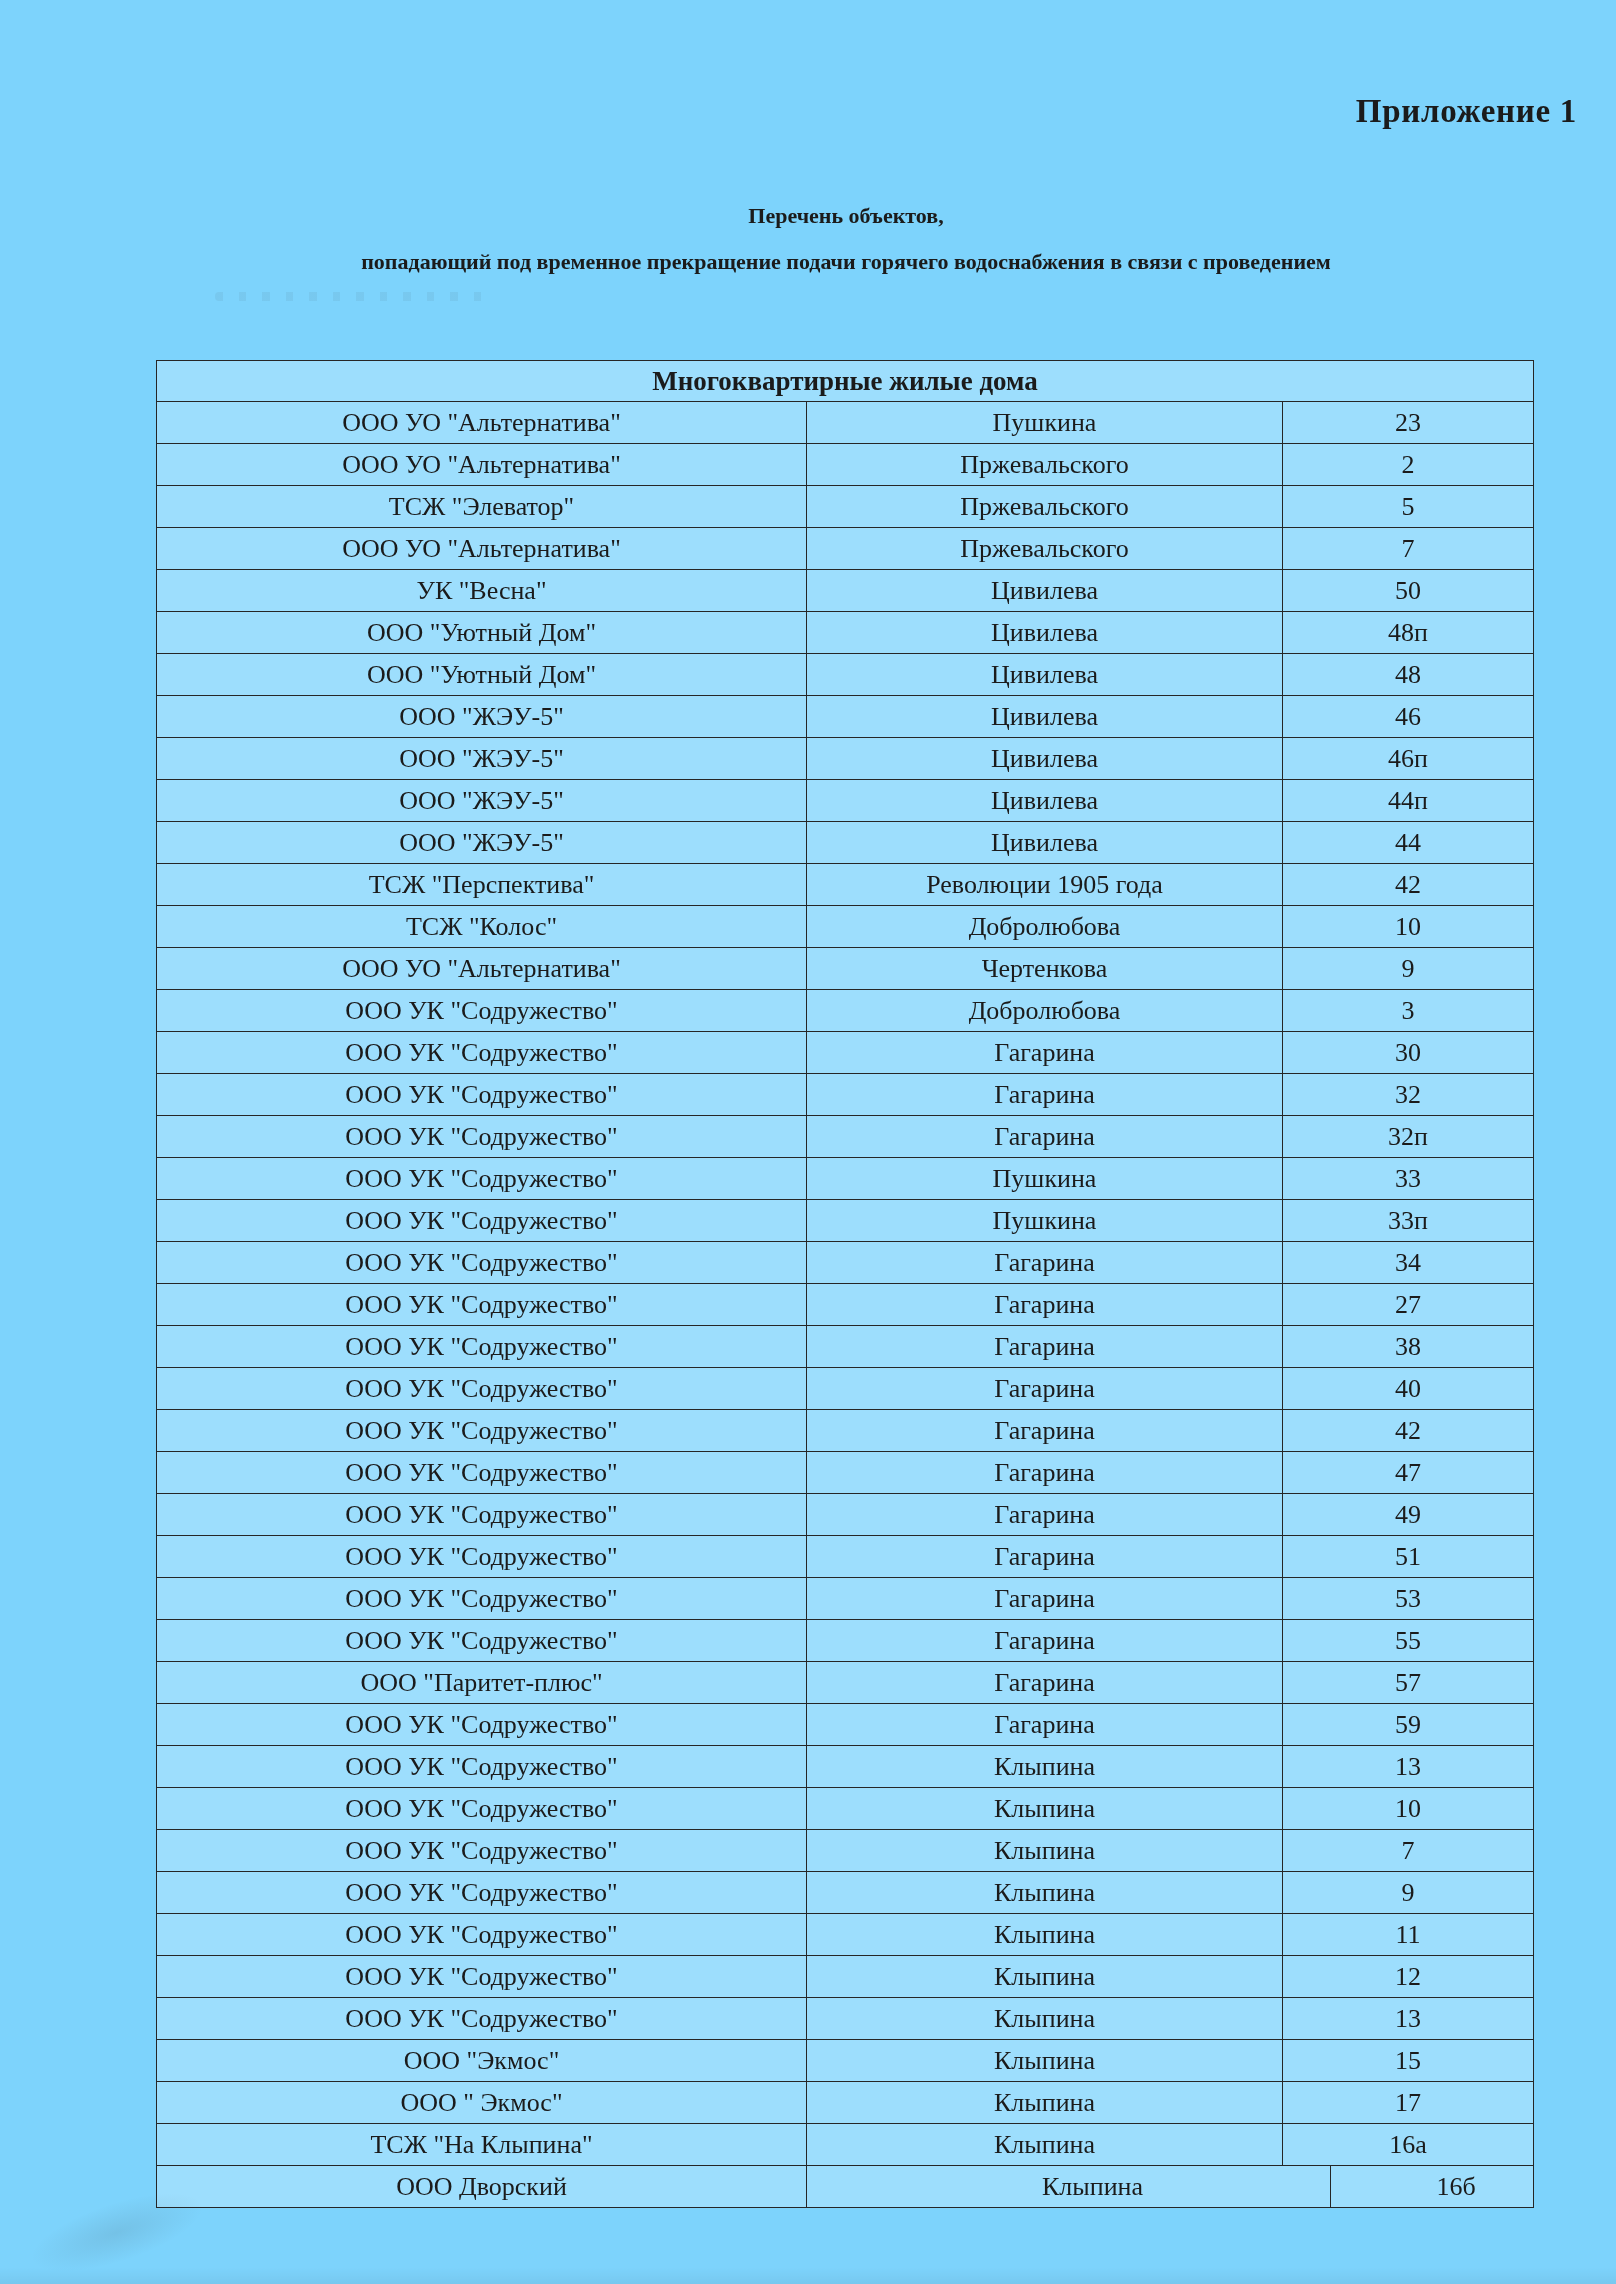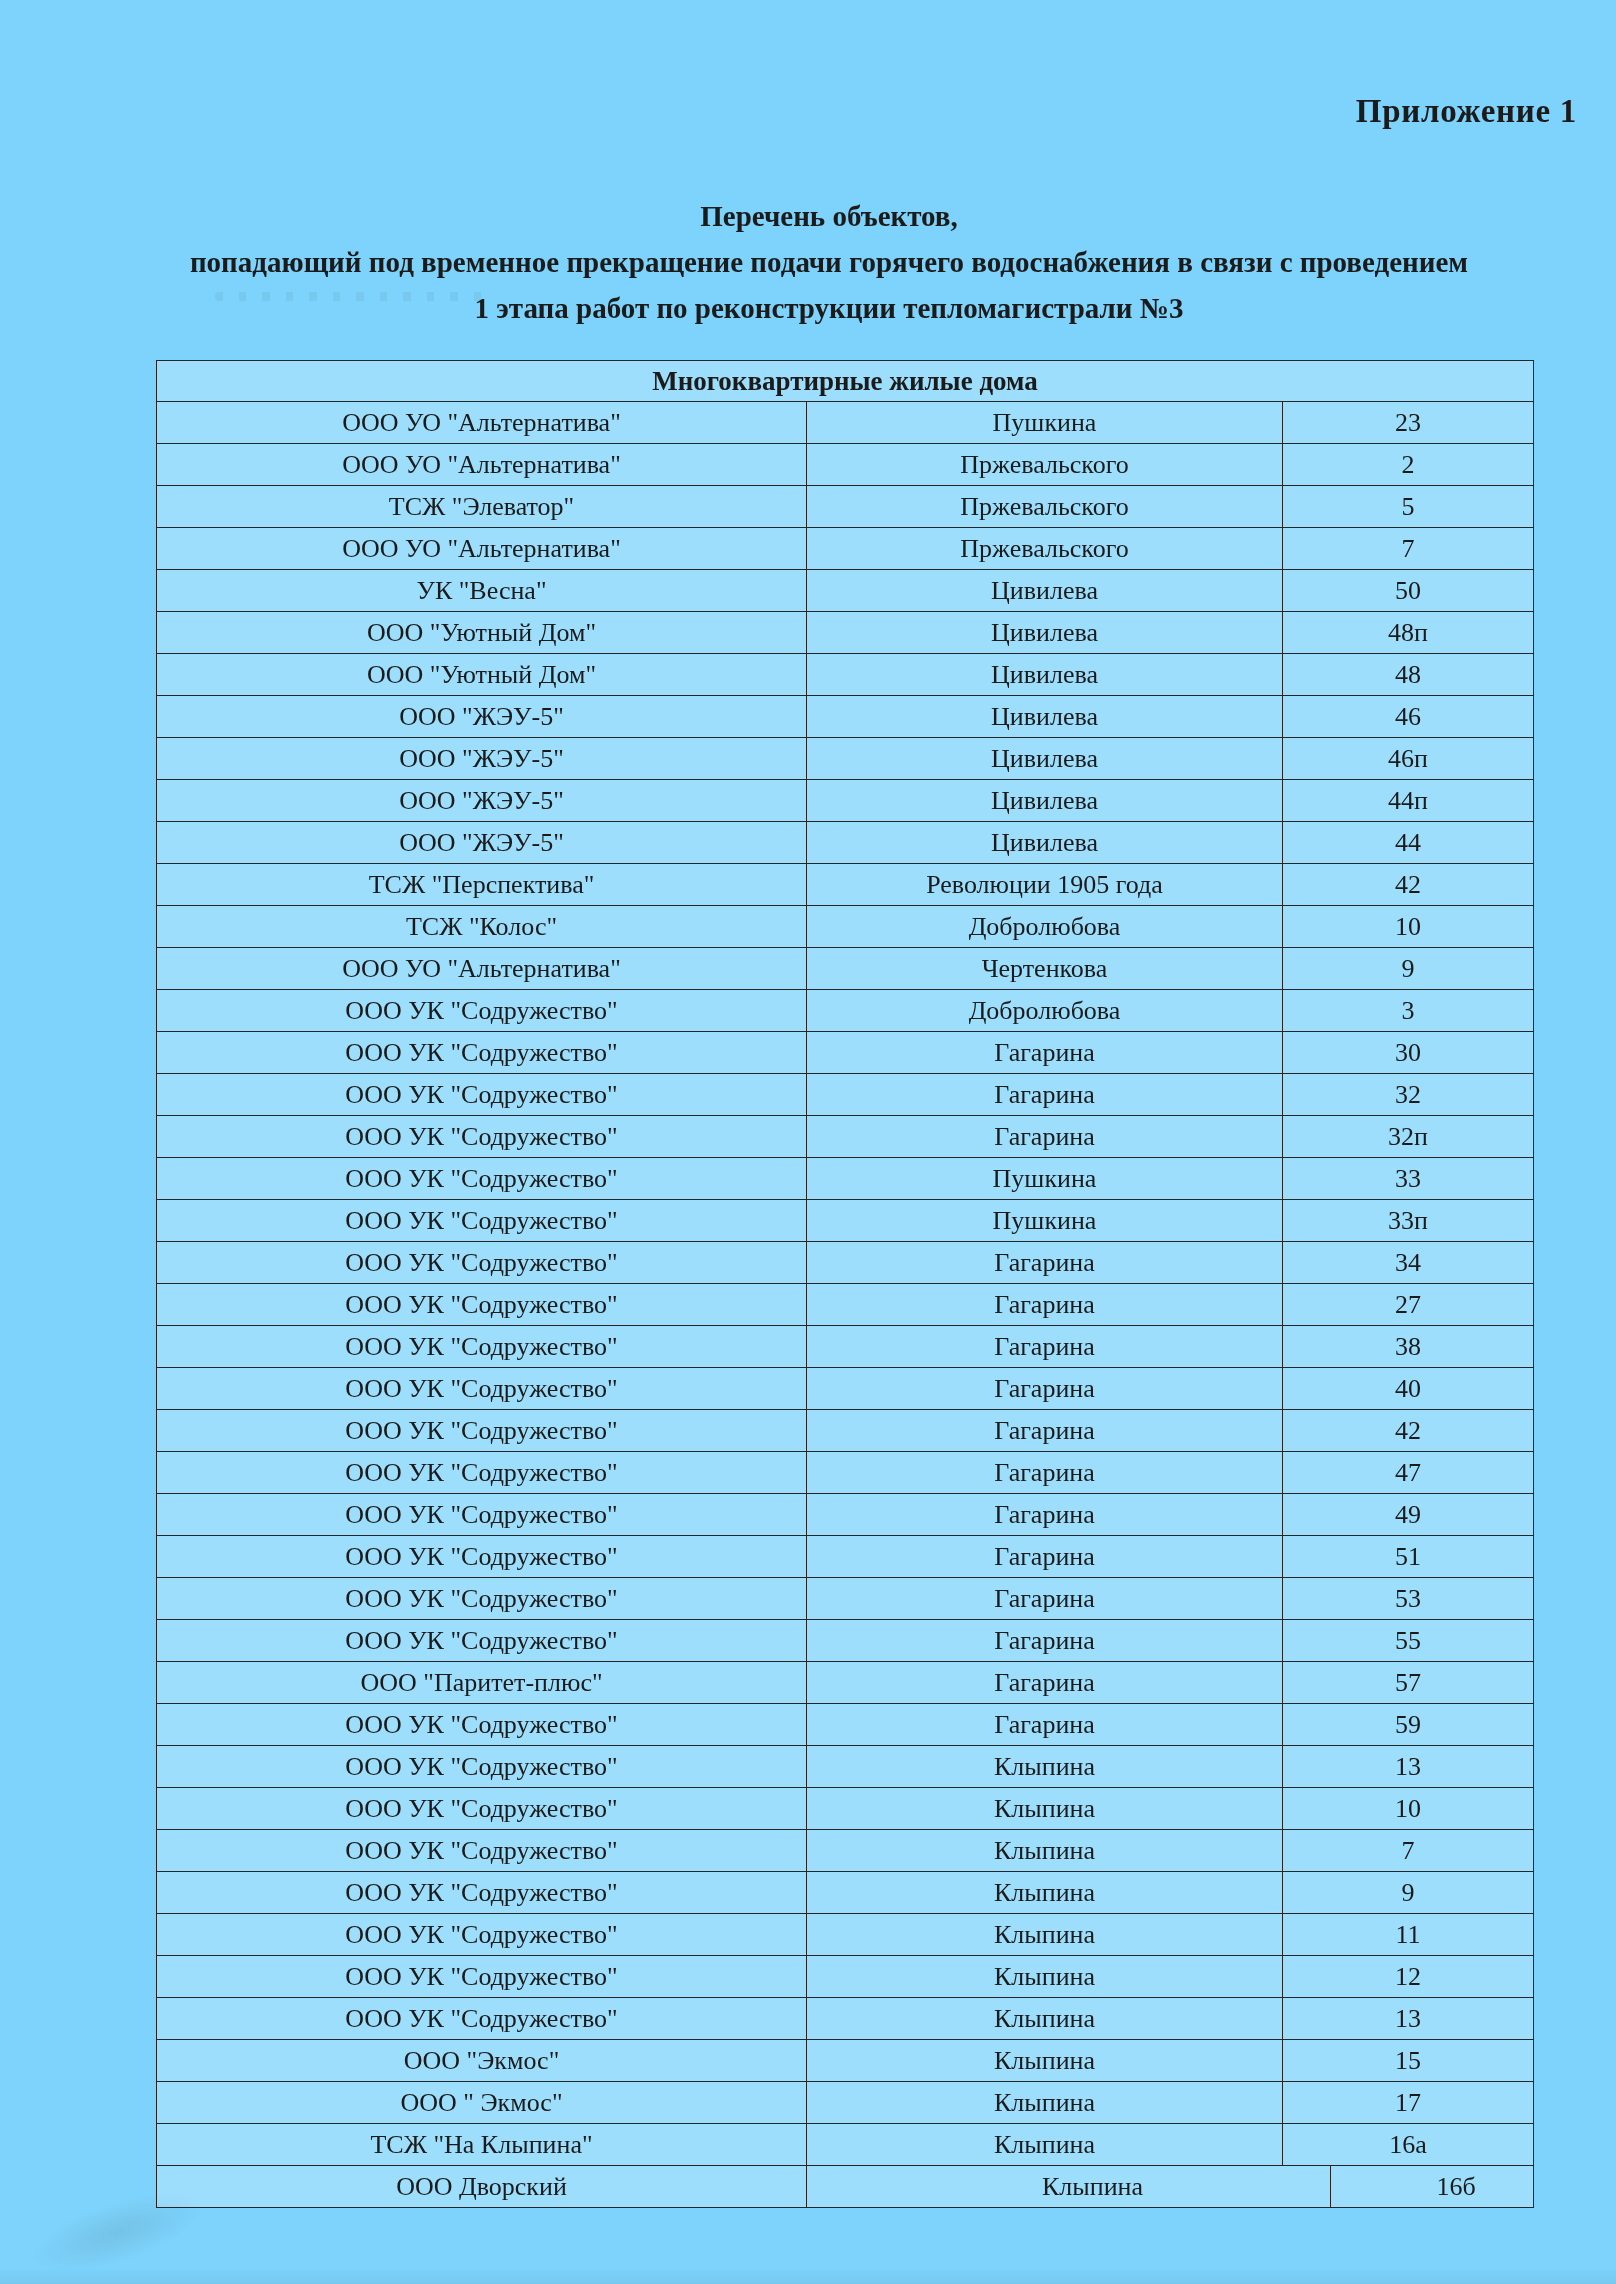--- a/index.html
+++ b/index.html
@@ -31,22 +31,22 @@
     background:radial-gradient(ellipse at center, rgba(40,40,40,0.10), rgba(0,0,0,0) 70%);
     transform:rotate(-18deg);
   }
 
   .appendix{
     position:absolute;top:93px;right:69px;
     font-size:33px;font-weight:bold;letter-spacing:0.7px;
   }
 
   .title{
-    position:absolute;top:193px;left:102px;width:1454px;
-    text-align:center;font-size:29px;font-weight:bold;line-height:46px;
+    position:absolute;top:193px;left:119px;width:1454px;
+    text-align:center;font-size:22px;font-weight:bold;line-height:46px;
   }
 
   .table{
     position:absolute;left:156px;top:360px;width:1378px;
     border:1.3px solid #262626;
     box-sizing:border-box;
     background:rgba(255,255,255,0.25);
   }
   .thead{
     height:40px;
@@ -75,21 +75,20 @@
 </head>
 <body>
 
 <div class="page">
 
   <div class="appendix">Приложение 1</div>
 
   <div class="title">
     <div>Перечень объектов,</div>
     <div>попадающий под временное прекращение подачи горячего водоснабжения в связи с проведением</div>
-    <div>1 этапа работ по реконструкции тепломагистрали №3</div>
   </div>
 
   <div class="table">
     <div class="thead">Многоквартирные жилые дома</div>
     <div id="rows-host">
         <div class="row">
           <div class="cell c1">ООО УО "Альтернатива"</div>
           <div class="cell c2">Пушкина</div>
           <div class="cell c3">23</div>
         </div>

